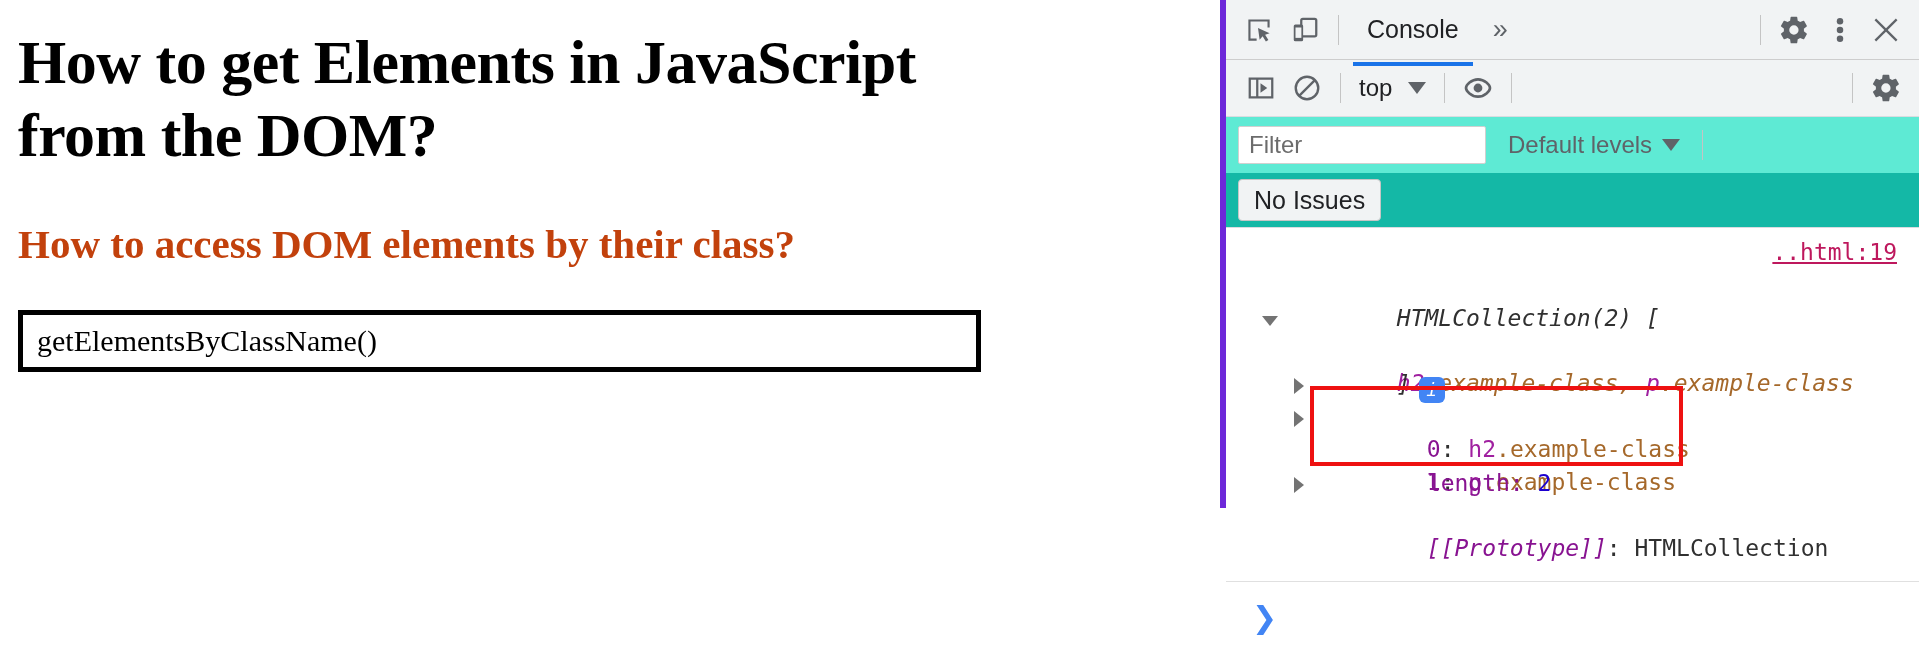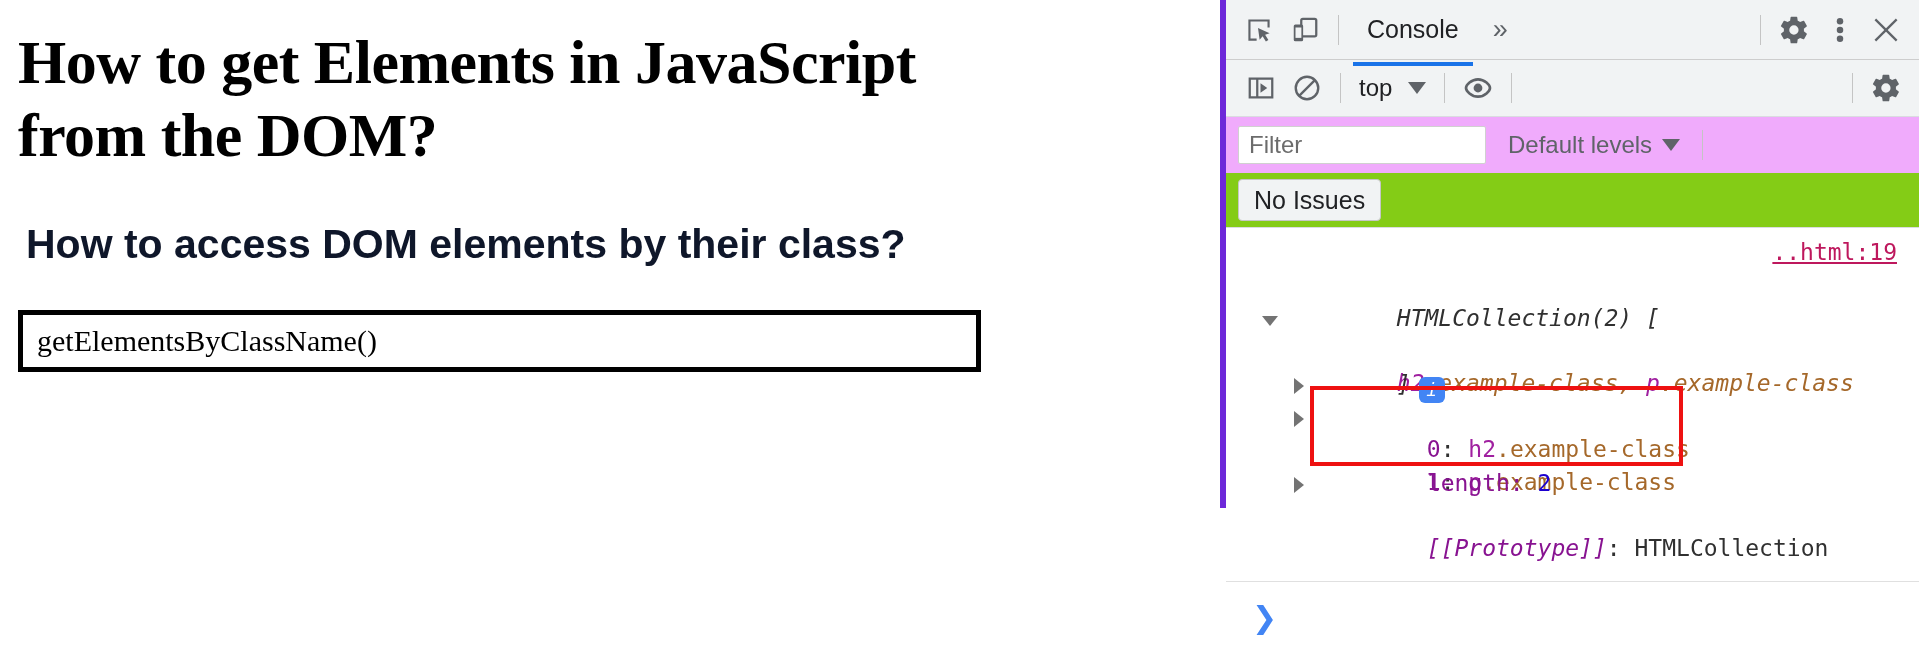--- a/index.html
+++ b/index.html
@@ -41,26 +41,26 @@
     font-family: "Liberation Serif", "DejaVu Serif", serif;
     font-weight: bold;
     font-size: 62px;
     line-height: 1.18;
     color: #000000;
     margin: 0 0 0 0;
     letter-spacing: -0.5px;
     white-space: pre-line;
   }
   .page-h2 {
-    font-family: Liberation Sans, sans-serif;
+    font-family: Liberation Serif, serif;
     font-weight: bold;
     font-size: 41px;
     line-height: 1.2;
-    color: #0f172a;
-    margin: 48px 0 0 8px;
+    color: #c2410c;
+    margin: 48px 0 0 0;
   }
   .page-box {
     margin: 40px 0 0 0;
     border: 5px solid #000000;
     box-sizing: border-box;
     width: 963px;
     height: 62px;
     display: flex;
     align-items: center;
     background: #ffffff;
@@ -172,21 +172,21 @@
     border-top: 12px solid #5f6368;
     display: inline-block;
   }
 
   
   .dt-filterbar {
     height: 56px;
     min-height: 56px;
     display: flex;
     align-items: center;
-    background: #f0abfc;
+    background: #5eead4;
     padding: 0 10px 0 12px;
     box-sizing: border-box;
   }
   .dt-filter-input {
     width: 248px;
     height: 38px;
     background: #ffffff;
     border: 1px solid #d0d0d0;
     border-radius: 2px;
     font-family: "Liberation Sans", sans-serif;
@@ -212,21 +212,21 @@
     background: #c4c4c4;
     margin-left: 22px;
   }
 
   
   .dt-issuesbar {
     height: 55px;
     min-height: 55px;
     display: flex;
     align-items: center;
-    background: #84cc16;
+    background: #14b8a6;
     padding: 0 10px 0 12px;
     box-sizing: border-box;
     border-bottom: 1px solid #dadce0;
   }
   .dt-issues-btn {
     height: 42px;
     padding: 0 15px;
     display: flex;
     align-items: center;
     background: #f1f3f4;

